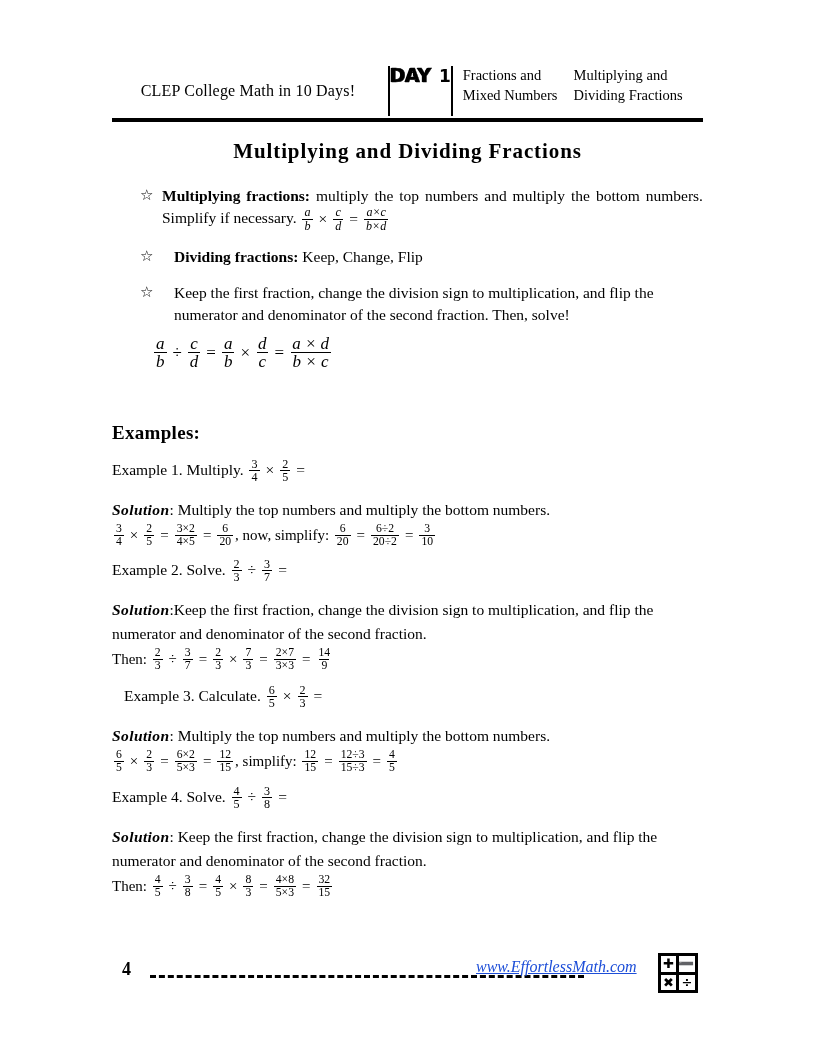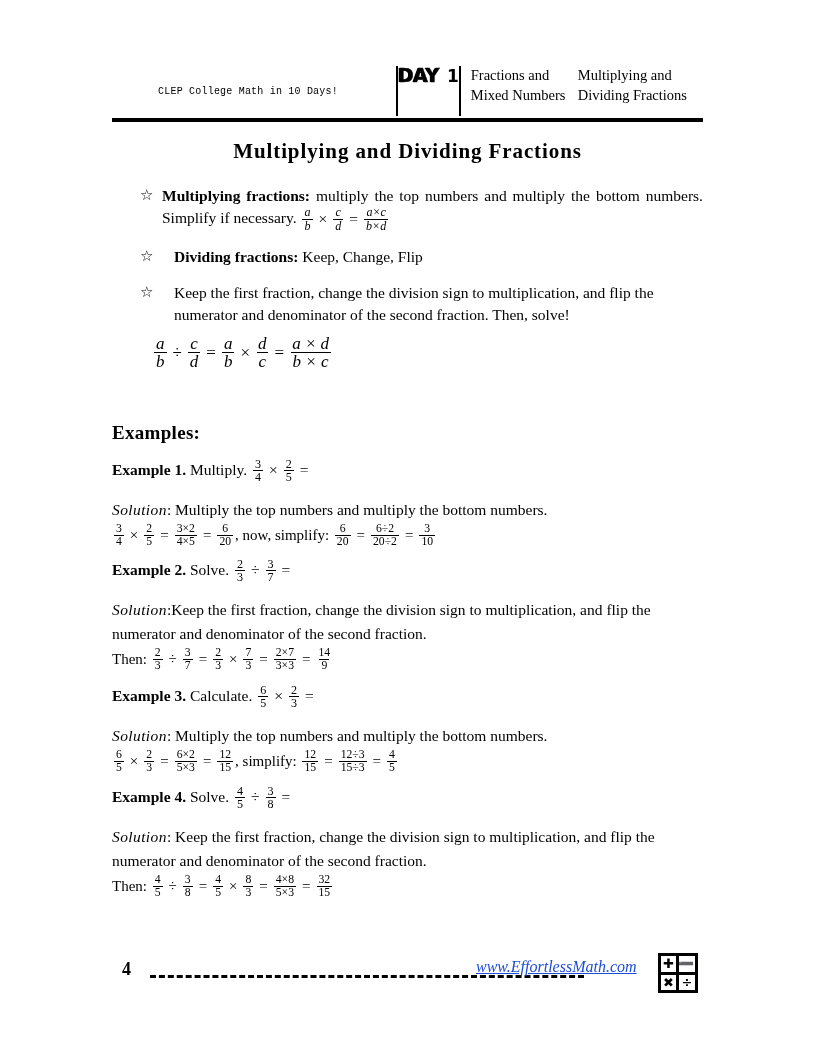--- a/index.html
+++ b/index.html
@@ -34,25 +34,24 @@
   .hdr-row {
     display: flex;
     align-items: stretch;
     height: 50px;
   }
   .hdr-book {
     flex: 0 0 272px;
     display: flex;
     align-items: center;
     justify-content: center;
-    font-size: 10px;
+    font-size: 16px;
     letter-spacing: .2px;
-    padding-right: 12px;
+    padding-right: 4px;
     white-space: nowrap;
-    font-family: Liberation Mono, monospace;
   }
   .hdr-day {
     flex: 0 0 55px;
     border-left: 2.5px solid #000;
     border-right: 2.5px solid #000;
     display: flex;
     flex-direction: row;
     justify-content: center;
     line-height: 1.0;
     gap: 8px;
@@ -146,23 +145,23 @@
     font-size: 19px;
     font-weight: bold;
     letter-spacing: .3px;
   }
 
   .ex-block { position: absolute; left: 112px; width: 591px; }
   .ex-line {
     font-size: 15.5px;
     line-height: 1.5;
   }
-  .ex-title { font-weight: bold; }
+  .ex-title { font-weight: normal; }
   .sol-word {
-    font-weight: normal;
+    font-weight: bold;
     font-style: italic;
     letter-spacing: .4px;
   }
   .sol-text { font-size: 15.5px; line-height: 1.55; }
   .math-line { font-size: 15px; line-height: 1.6; margin-top: 1px; }
 
   
   .frac {
     display: inline-flex;
     flex-direction: column;
@@ -393,21 +392,21 @@
         </span><span class="op">=</span><span class="frac sm">
           <span class="num">2×7</span>
           <span class="den">3×3</span>
         </span><span class="op">=</span><span class="frac sm">
           <span class="num">14</span>
           <span class="den">9</span>
         </span>
     </div>
   </div>
 
-  <div class="ex-block" style="top:684px;">
+  <div class="ex-block" style="top:684px;margin-left:12px;">
     <div class="ex-line">
       <span class="ex-title">Example 3.</span><span> Calculate.</span>
       <span class="frac sm">
           <span class="num">6</span>
           <span class="den">5</span>
         </span><span class="op">×</span><span class="frac sm">
           <span class="num">2</span>
           <span class="den">3</span>
         </span><span class="op">=</span>
     </div>

